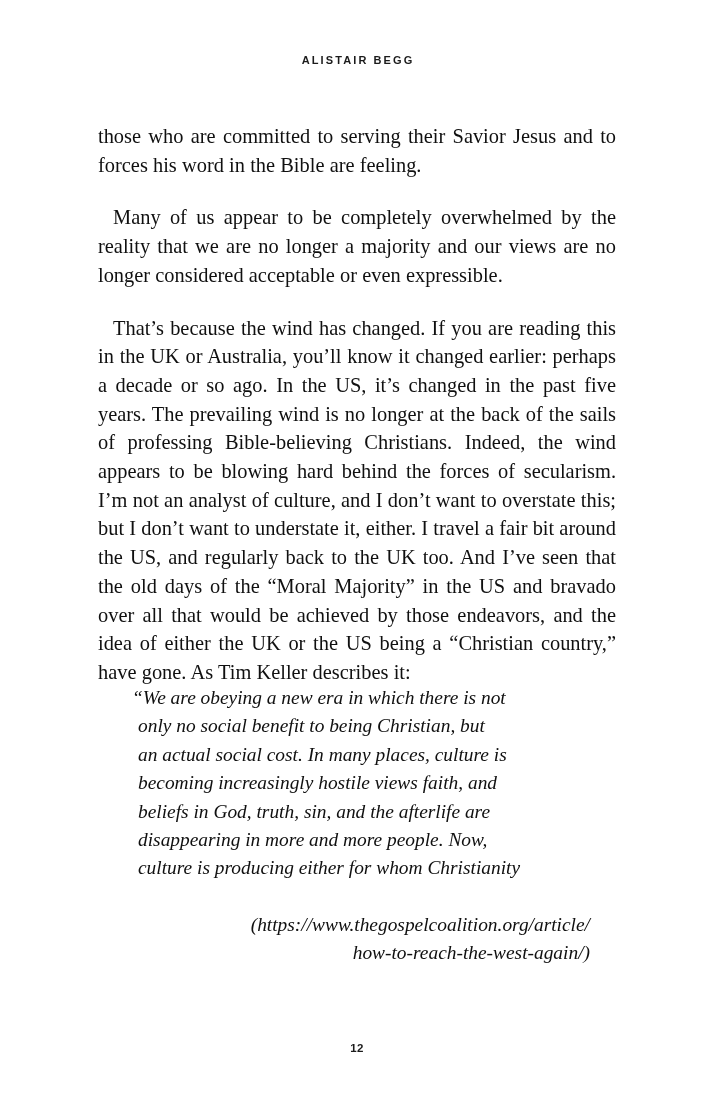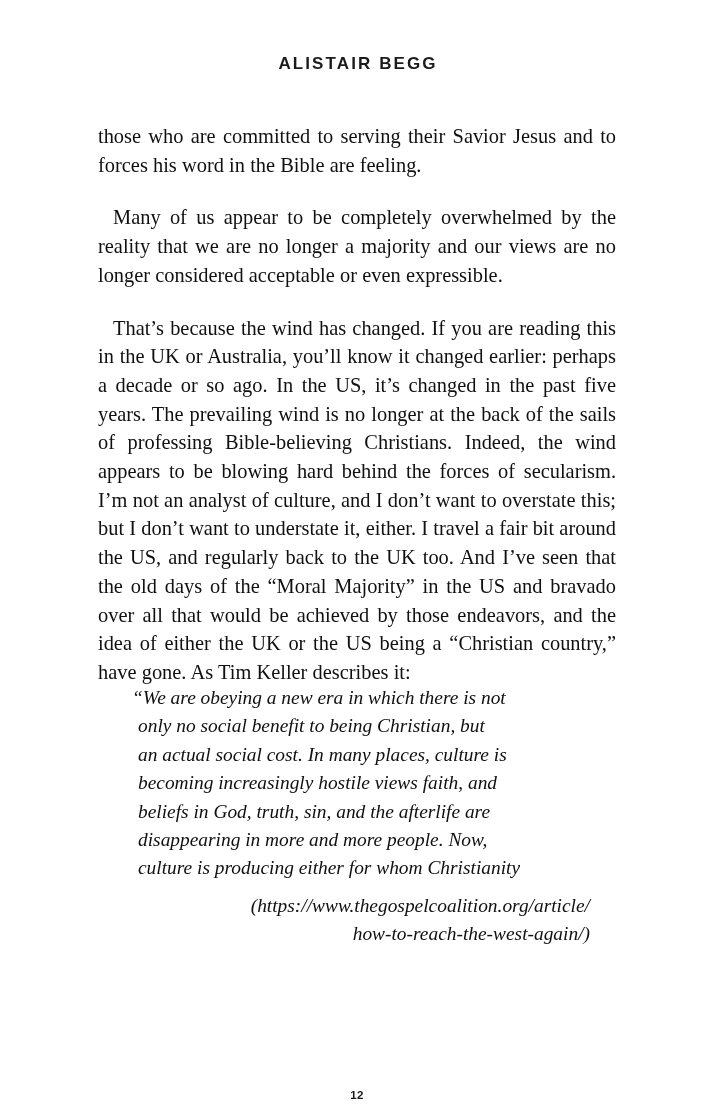--- a/index.html
+++ b/index.html
@@ -27,21 +27,21 @@
   }
 
   
   .running-head {
     position: absolute;
     top: 54px;
     left: 0;
     width: 714px;
     text-align: center;
     font-family: "Liberation Sans", "DejaVu Sans", sans-serif;
-    font-size: 17px;
+    font-size: 11px;
     font-weight: 600;
     letter-spacing: 2.1px;
     color: #1b1b1b;
     text-indent: 2.1px;
   }
 
   
   .textblock {
     position: absolute;
     top: 122px;
@@ -80,21 +80,21 @@
     display: block;
     white-space: pre;
   }
   .blockquote .qline.first {
     margin-left: -6px;
   }
 
   
   .citation {
     position: absolute;
-    top: 892px;
+    top: 911px;
     left: 138px;
     width: 452px;
     font-size: 19.4px;
     line-height: 28.4px;
     font-style: italic;
     text-align: right;
   }
   .citation .cline {
     display: block;
     white-space: pre;
@@ -105,21 +105,20 @@
     position: absolute;
     top: 1042px;
     left: 0;
     width: 714px;
     text-align: center;
     font-family: "Liberation Sans", "DejaVu Sans", sans-serif;
     font-size: 11.5px;
     font-weight: 700;
     letter-spacing: 0.4px;
     color: #1b1b1b;
-    margin-top: 47px;
   }
 </style>
 </head>
 <body>
 
 <div class="page">
 
   <div class="running-head">ALISTAIR BEGG</div>
 
   <div class="textblock">

